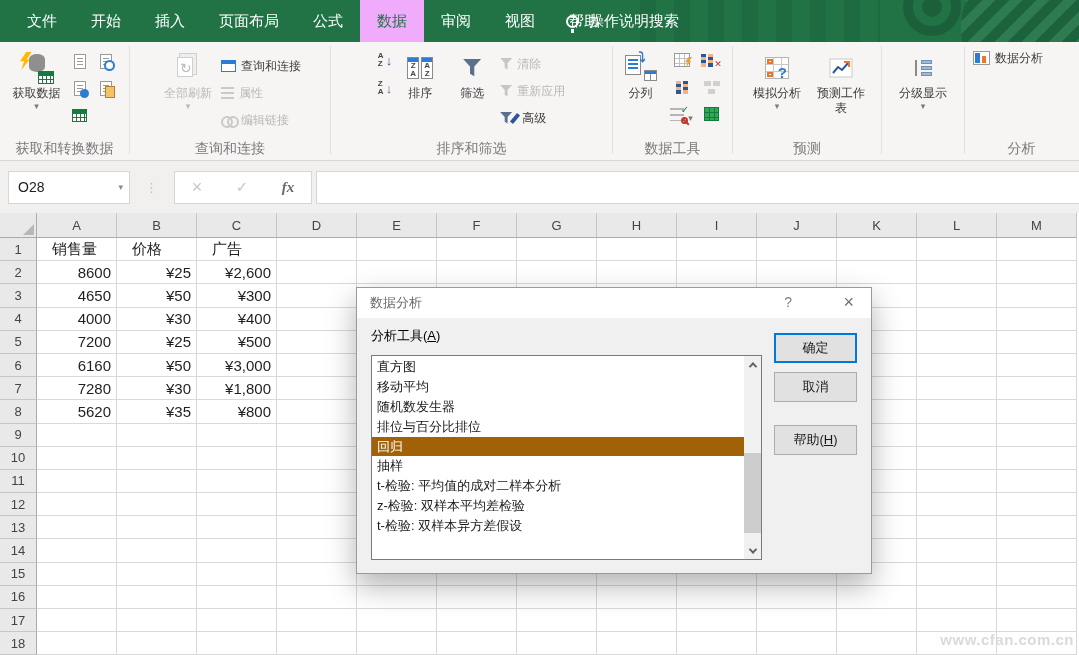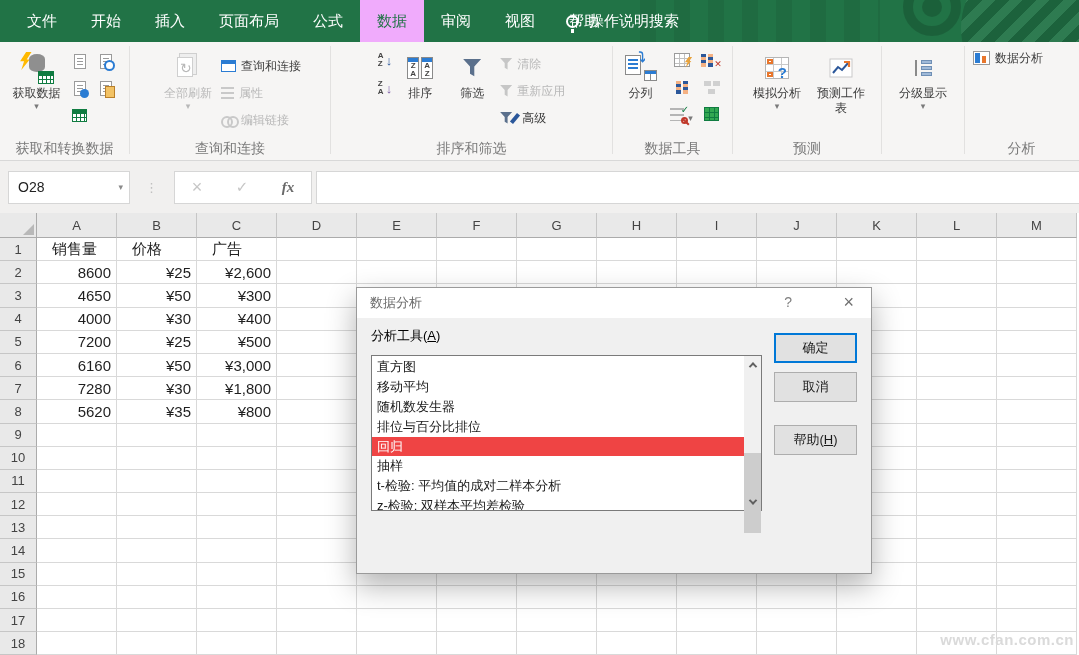--- a/index.html
+++ b/index.html
@@ -142,24 +142,24 @@
 
   
   .dialog { position:absolute; left:356px; top:287px; width:516px; height:287px; background:#f0f0f0;
     border:1px solid #9a9a9a; box-shadow:0 12px 28px rgba(0,0,0,.3); z-index:20; }
   .dtitle { height:30px; background:#fff; position:relative; display:flex; align-items:center; }
   .dtext { margin-left:13px; font-size:13px; color:#696969; }
   .dhelp { position:absolute; right:79px; top:6px; color:#808080; font-size:14px; cursor:default; }
   .dclose { position:absolute; right:17px; top:4px; color:#707070; font-size:18px; cursor:default; }
   .dlabel { position:absolute; left:14px; top:39px; font-size:13px; color:#000; }
   .u { text-decoration:underline; }
-  .listbox { position:absolute; left:14px; top:67px; width:391px; height:156px; background:#fff; border:1px solid #7a7a7a; display:flex; }
+  .listbox { position:absolute; left:14px; top:67px; width:391px; height:205px; background:#fff; border:1px solid #7a7a7a; display:flex; }
   .litems { flex:1; overflow:hidden; padding-top:1px; }
   .li { height:19.9px; line-height:19.9px; font-size:13px; color:#1a1a1a; padding-left:5px; white-space:nowrap; }
-  .li.sel { background:#ef4444; color:#fff; }
+  .li.sel { background:#a16207; color:#fff; }
   .vscroll { width:17px; background:#f0f0f0; position:relative; }
   .sarr { position:absolute; left:0; width:17px; height:17px; display:flex; align-items:center; justify-content:center; }
   .sarr.up { top:0; } .sarr.dn { bottom:0; }
   .sarr i { width:6px; height:6px; border-left:2px solid #606060; border-top:2px solid #606060; display:block; }
   .sarr.up i { transform:rotate(45deg) translate(1px,1px); }
   .sarr.dn i { transform:rotate(225deg) translate(1px,1px); }
   .sthumb { position:absolute; left:0; top:97px; width:17px; height:80px; background:#cdcdcd; }
   .dbtn { position:absolute; left:417px; width:83px; height:30px; background:#e1e1e1; border:1px solid #adadad;
     font-size:13px; color:#1a1a1a; font-family:inherit; cursor:default; }
   .dbtn.ok { top:45px; border:2px solid #0078d7; }

